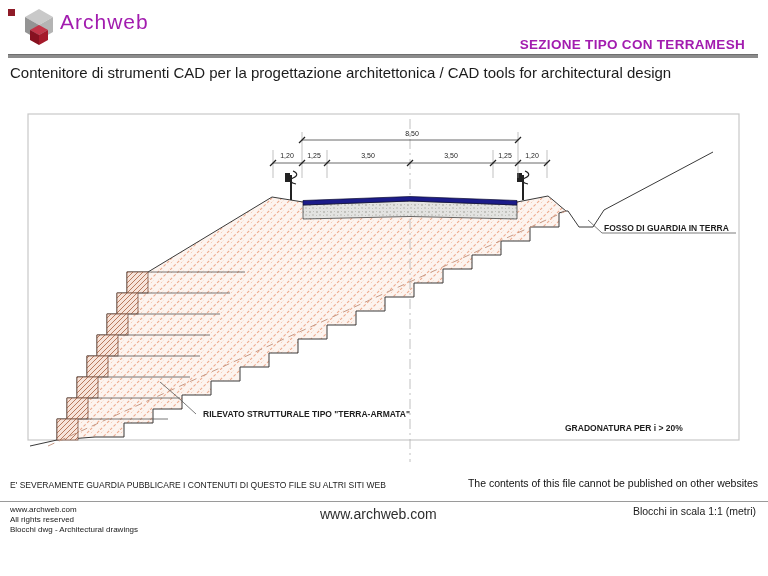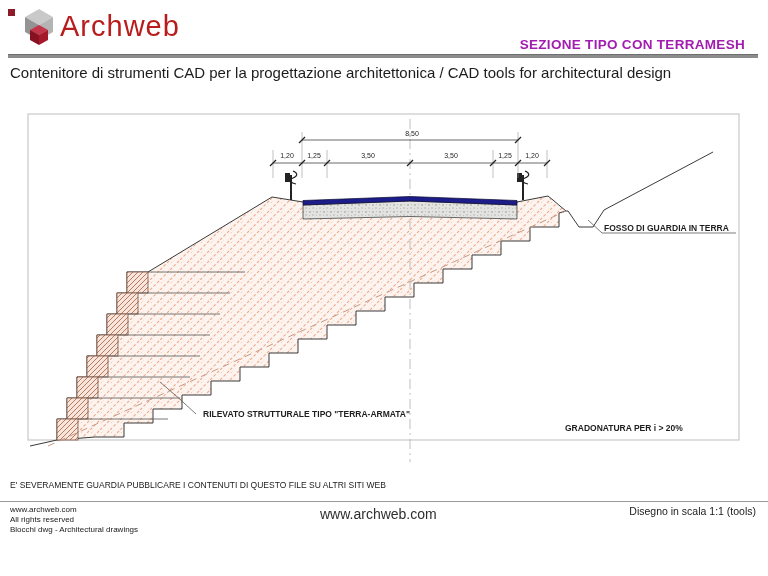--- a/index.html
+++ b/index.html
@@ -2,21 +2,21 @@
 <html><head>
 <meta charset="utf-8">
 <style>
   html,body{margin:0;padding:0;background:#fff;}
   #page{position:relative;width:768px;height:576px;background:#ffffff;overflow:hidden;
         font-family:"Liberation Sans", sans-serif;color:#222;}
   .abs{position:absolute;}
   
   #red-sq{left:8px;top:9px;width:7px;height:7px;background:#8f1b28;}
   #logo{left:22px;top:6px;}
-  #brand{left:60px;top:10px;font-size:29px;font-weight:500;letter-spacing:1px;color:#b91c1c;}
+  #brand{left:60px;top:10px;font-size:21px;font-weight:500;letter-spacing:1px;color:#a21caf;}
   #title{right:23px;top:37px;font-size:13.5px;font-weight:bold;color:#a21caf;letter-spacing:.3px;}
   #hdr-rule{left:8px;right:10px;top:54px;height:3px;background:#8c8c8c;border-top:1px solid #6f6f6f;}
   #tagline{left:10px;top:64px;font-size:15px;color:#1c1c1c;}
   
   #draw{left:0;top:0;}
   svg text{font-family:"Liberation Sans", sans-serif;fill:#1e1e1e;}
   .dimtxt{font-size:7px;}
   .lbl{font-size:8.5px;font-weight:bold;}
   
   #discl-it{left:10px;top:480px;font-size:8.5px;color:#1a1a1a;}
@@ -161,24 +161,25 @@
       <text class="lbl" x="604" y="230.5">FOSSO DI GUARDIA IN TERRA</text>
 
       <path d="M160,382 Q178,397 196,414" fill="none" stroke="#444" stroke-width="0.7"></path>
       <text class="lbl" x="203" y="417">RILEVATO STRUTTURALE TIPO "TERRA-ARMATA"</text>
 
       <text class="lbl" x="565" y="431">GRADONATURA PER i &gt; 20%</text>
     </g>
   </svg>
 
   <div class="abs" id="discl-it">E' SEVERAMENTE GUARDIA PUBBLICARE I CONTENUTI DI QUESTO FILE SU ALTRI SITI WEB</div>
+  <div class="abs" id="discl-en">The contents of this file cannot be published on other websites</div>
   <div class="abs" id="ftr-rule"></div>
 
   <div class="abs" id="site-block">
     <div>www.archweb.com</div>
     <div>All rights reserved</div>
     <div>Blocchi dwg - Architectural drawings</div>
   </div>
 
   <div class="abs" id="site-center">www.archweb.com</div>
-  <div class="abs" id="scale-note">Disegno in scala 1:1 (tools)</div>
+  <div class="abs" id="scale-note">Blocchi in scala 1:1 (metri)</div>
 
 </div>
 
 </body></html>

